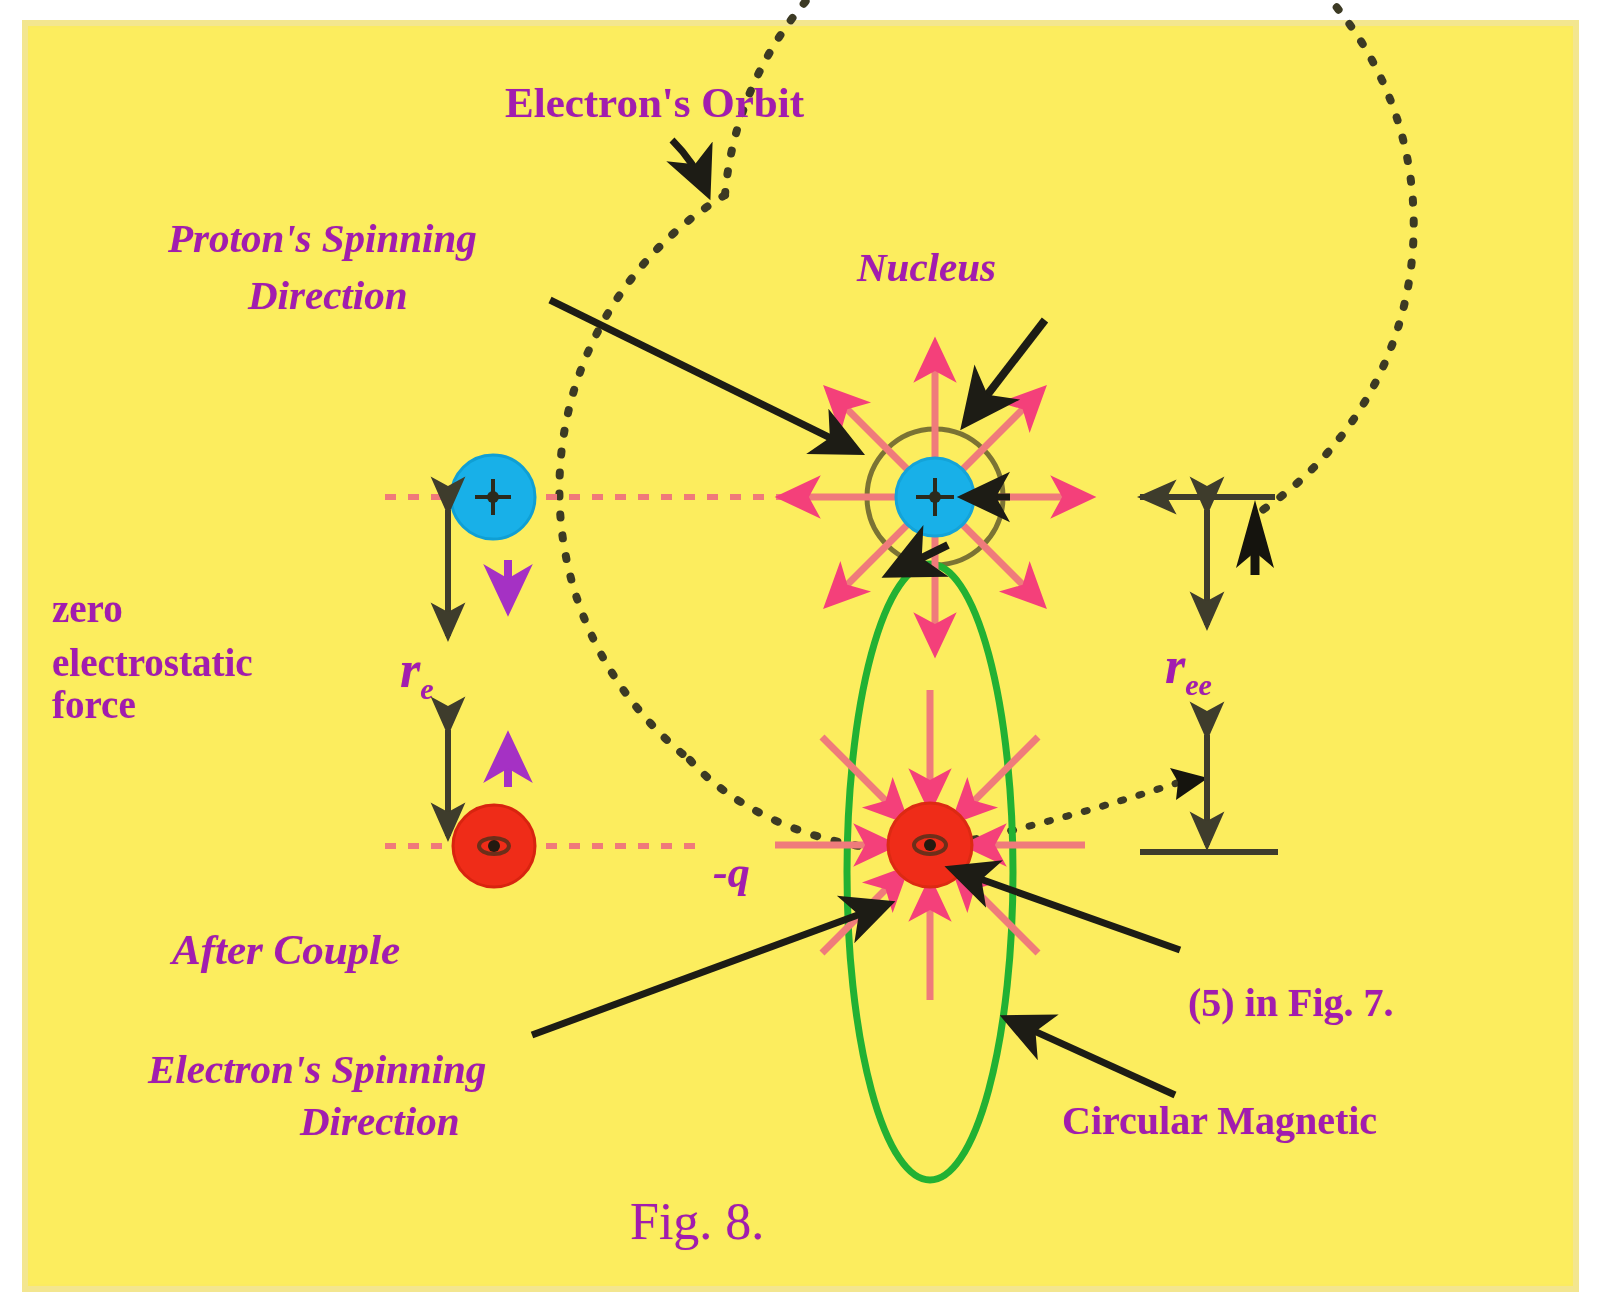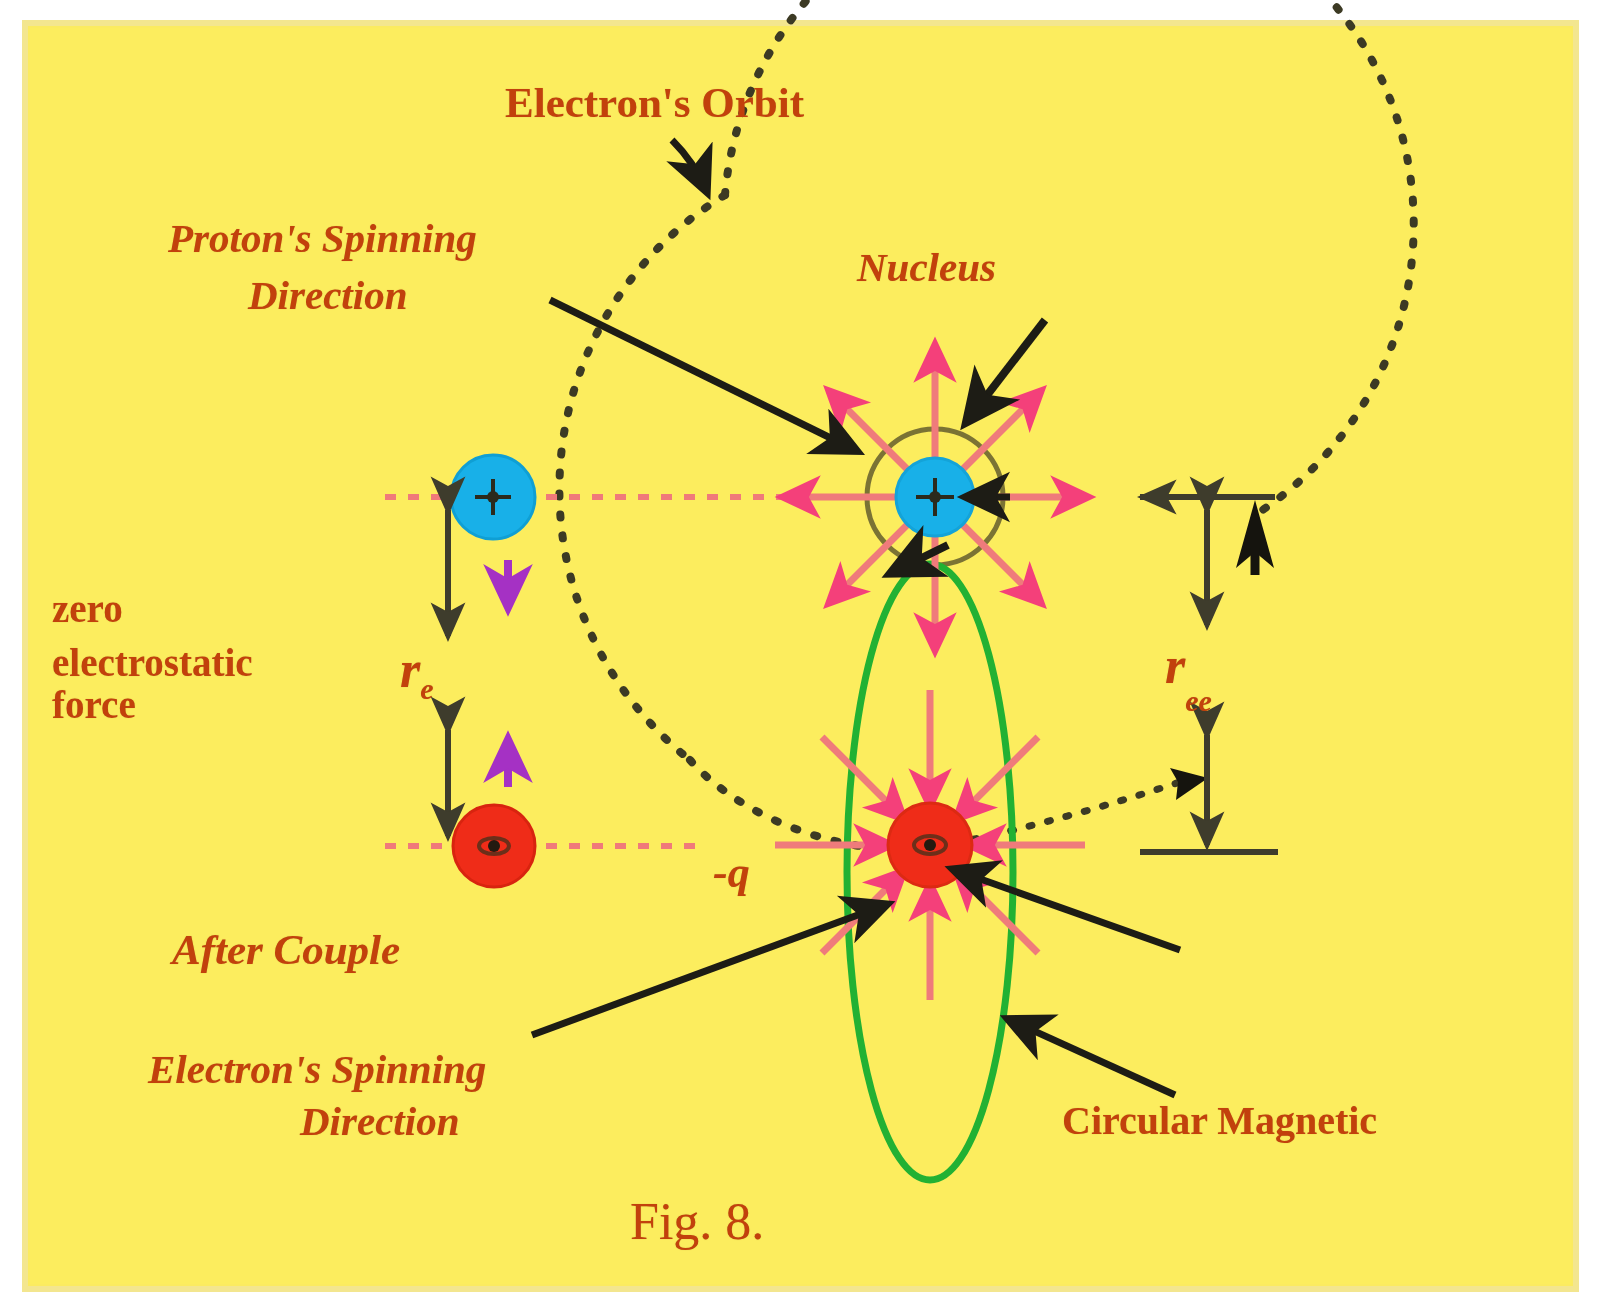--- a/index.html
+++ b/index.html
@@ -37,21 +37,21 @@
   }
   svg.layer {
     position: absolute;
     left: 0; top: 0;
     width: 1601px;
     height: 1307px;
     overflow: visible;
   }
   .lbl {
     position: absolute;
-    color: #c2410c;
+    color: #a21caf;
     line-height: 1.14;
     white-space: pre;
     text-shadow: 0 0 1px rgba(120,110,40,.35);
   }
   .bi { font-weight: bold; font-style: italic; font-family: Liberation Serif, serif; }
   .b  { font-weight: bold; }
   .serif-plain { font-weight: normal; font-style: normal; text-align: right; }
 </style>
 </head>
 <body>
@@ -213,27 +213,28 @@
 
   <div class="lbl b" style="left:52px; top:587px; font-size:39px;">zero</div>
   <div class="lbl b" style="left:52px; top:635px; font-size:39px;margin-top:6px;">electrostatic</div>
   <div class="lbl b" style="left:52px; top:683px; font-size:39px;">force</div>
 
   <div style="position:absolute; left:400px; top:640px;">
     <span class="lbl bi" style="position:relative; font-size:52px;">r</span><span class="lbl bi" style="position:relative; font-size:30px; top:12px;">e</span>
   </div>
 
   <div style="position:absolute; left:1165px; top:636px;">
-    <span class="lbl bi" style="position:relative; font-size:52px;">r</span><span class="lbl bi" style="position:relative; font-size:30px; top:28px;">ee</span>
+    <span class="lbl bi" style="position:relative; font-size:52px;">r</span><span class="lbl bi" style="position:relative; font-size:30px; top:12px;">ee</span>
   </div>
 
   <div class="lbl bi" style="left:713px; top:848px; font-size:44px;">-q</div>
 
   <div class="lbl bi" style="left:172px; top:925px; font-size:43px;">After Couple</div>
 
   <div class="lbl bi" style="left:148px; top:1046px; font-size:41px;">Electron's Spinning</div>
   <div class="lbl bi" style="left:300px; top:1098px; font-size:41px;">Direction</div>
 
+  <div class="lbl b" style="left:1188px; top:980px; font-size:40px;">(5) in Fig. 7.</div>
 
   <div class="lbl b" style="left:1062px; top:1098px; font-size:40px;">Circular Magnetic</div>
 
   <div class="lbl serif-plain" style="left:630px; top:1192px; font-size:52px;">Fig. 8.</div>
 </div>
 
 </body></html>

